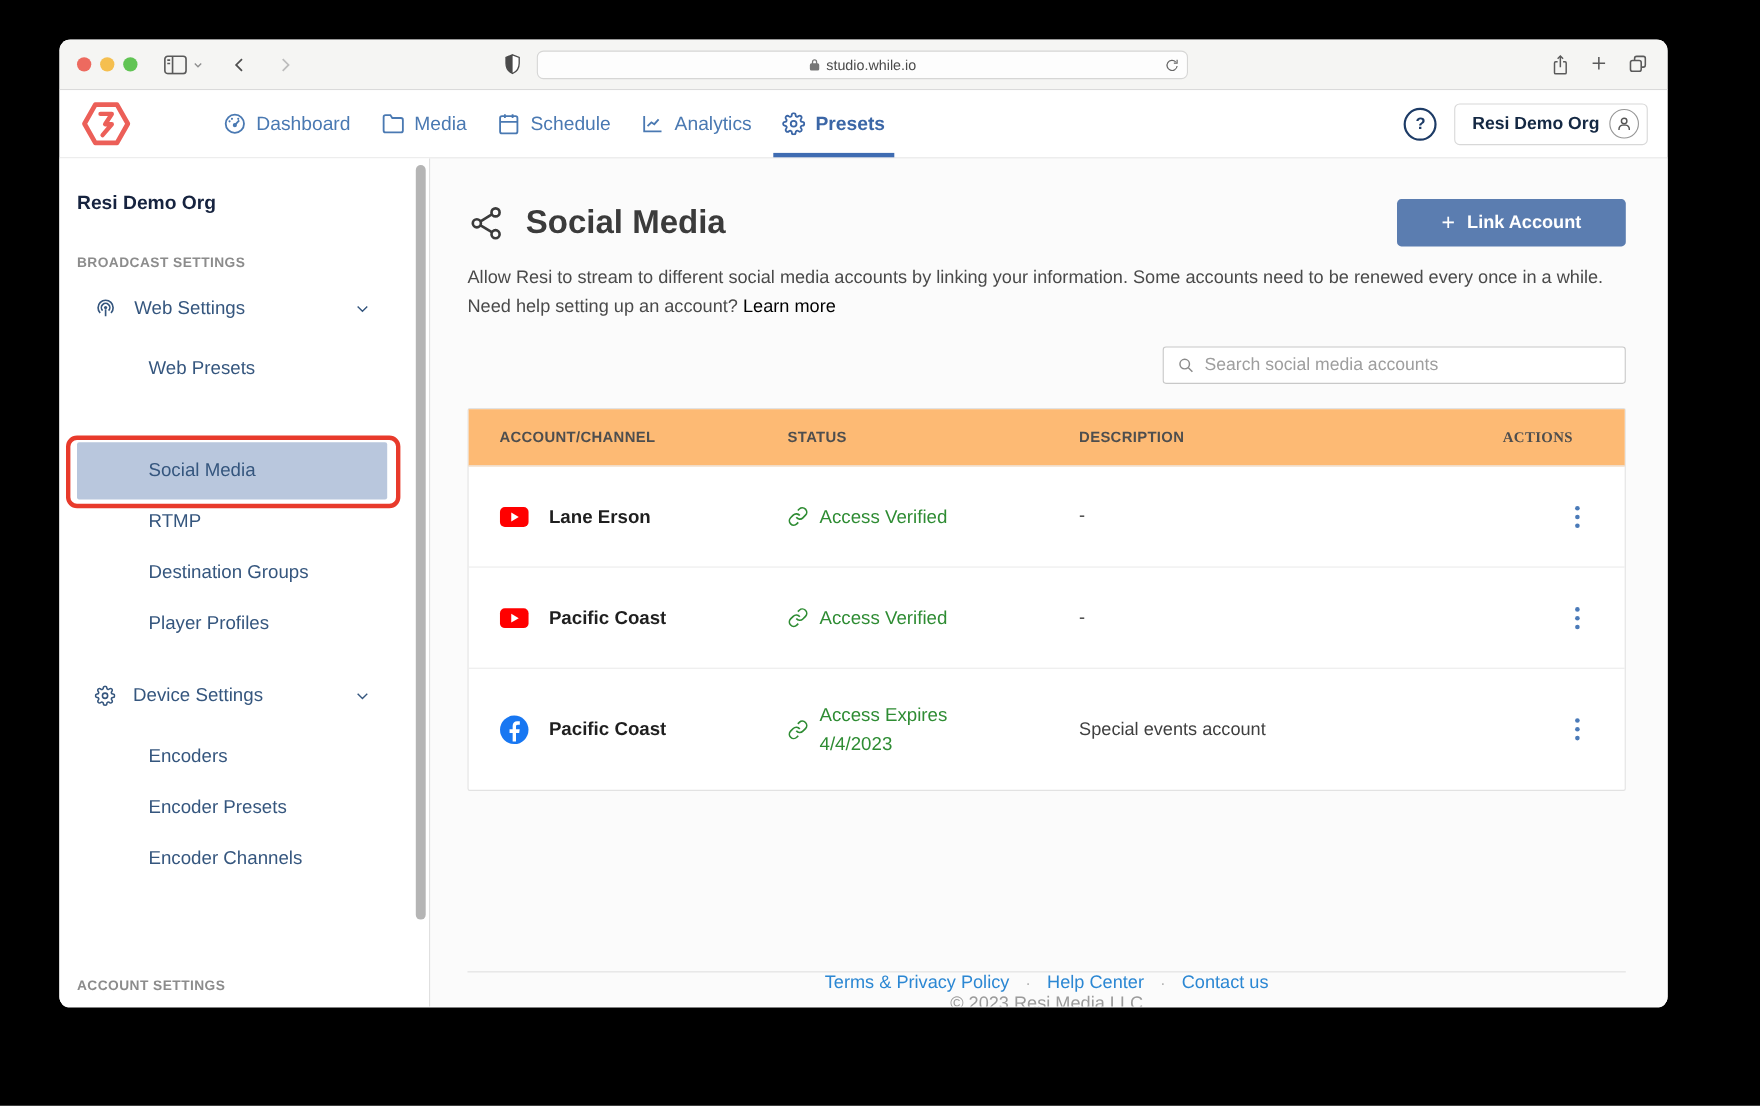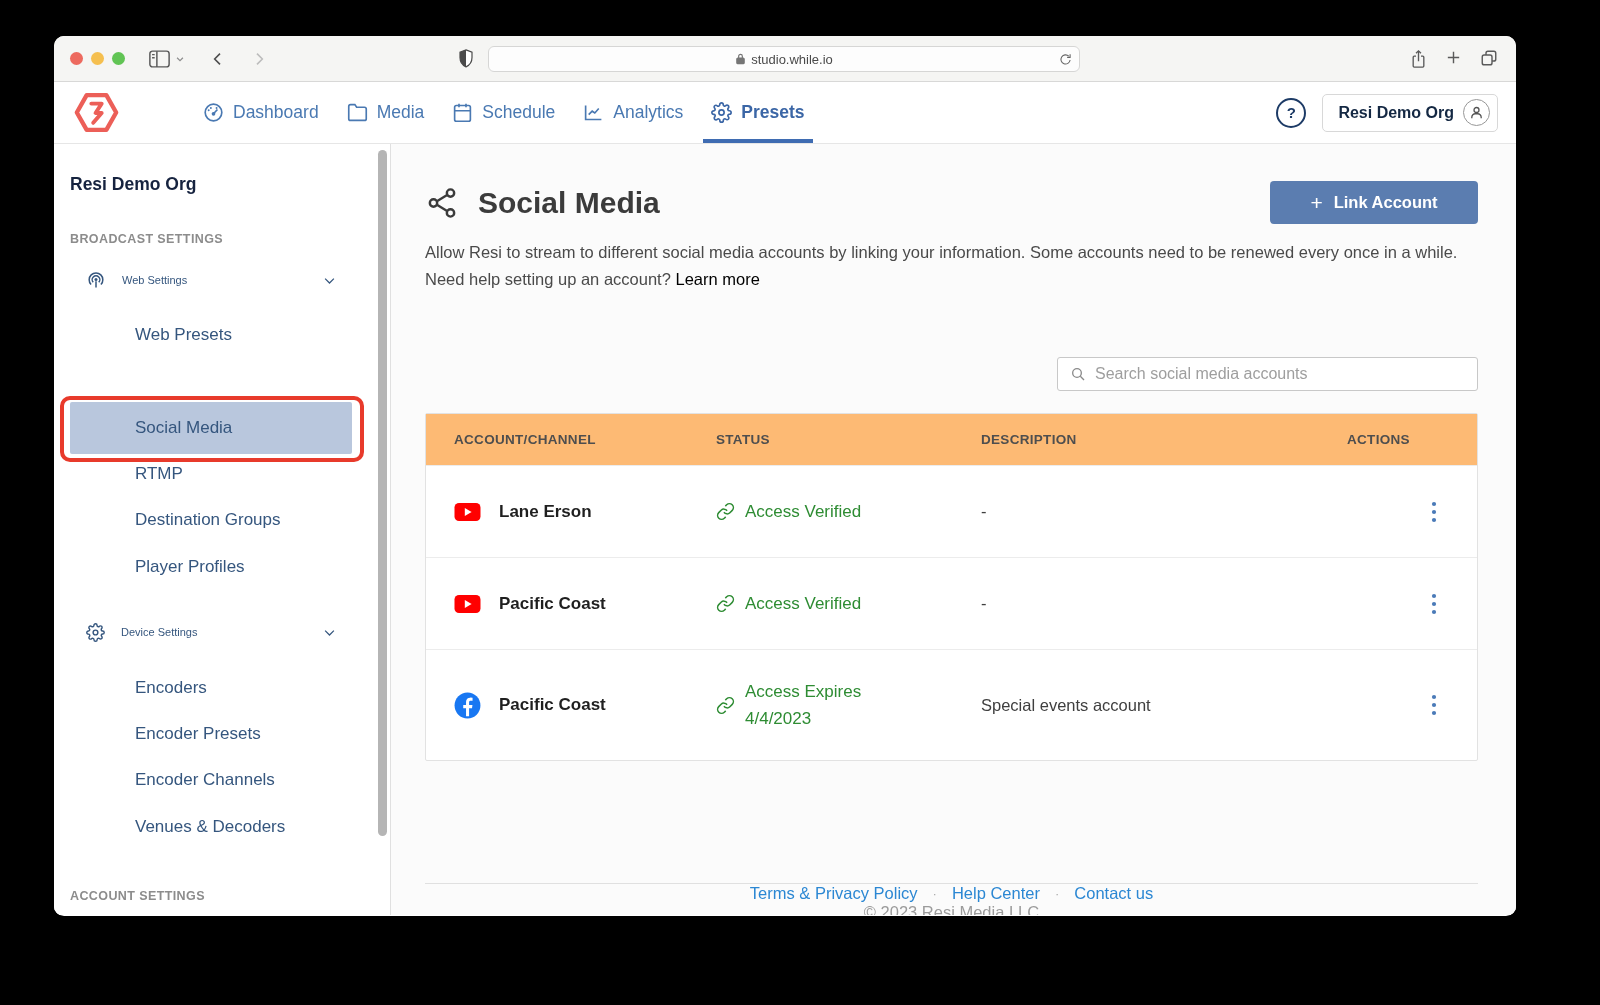--- a/index.html
+++ b/index.html
@@ -43,21 +43,21 @@
 
   
   .appbody { display:flex; height:771px; background:#fff; }
   .sidebar { position:relative; width:337px; border-right:1px solid #e0e0e0; background:#fff; flex:none; }
   .side-org { position:absolute; left:16px; top:30px; font-size:17.5px; font-weight:700; color:#16233f; }
   .side-section { position:absolute; left:16px; font-size:12.5px; font-weight:700; color:#8c8c8c; letter-spacing:.4px; }
   .sec1 { top:88px; } .sec2 { top:745px; }
   .side-parent { position:absolute; left:0; width:322px; height:36px; display:flex; align-items:center; cursor:pointer; }
   .sp-web { top:118px; } .sp-dev { top:470px; }
   .side-parent .p-icon { margin-left:32px; color:#35567e; }
-  .side-parent .p-label { margin-left:16px; font-size:11px; color:#35567e; }
+  .side-parent .p-label { margin-left:16px; font-size:17px; color:#35567e; }
   .side-parent .p-chev { position:absolute; left:268px; color:#35567e; }
   .side-item { position:absolute; left:16px; width:282px; height:46px; display:flex; align-items:center;
                padding-left:65px; font-size:17px; color:#35567e; border-radius:2px; cursor:pointer; }
   .it-wp{top:168px;} .it-wc{top:214px;} .it-rtmp{top:307px;} .it-dg{top:353px;} .it-pp{top:400px;}
   .it-enc{top:521px;} .it-ep{top:567px;} .it-ec{top:613px;} .it-vd{top:660px;}
   .side-item.active { top:258px; height:52px; background:#b9c7dd; }
   .annotation { position:absolute; left:6px; top:252px; width:304px; height:66px;
                 border:4px solid #e83a2b; border-radius:10px; pointer-events:none; }
   .side-scroll { position:absolute; right:3px; top:6px; width:9px; height:686px; border-radius:5px; background:#b5b5b5; }
 
@@ -67,31 +67,31 @@
   .title-left { display:flex; align-items:center; gap:19px; }
   .page-title { font-size:30px; font-weight:700; color:#3b3b3b; }
   .link-btn { width:208px; height:43px; background:#5b7db0; border:none; border-radius:4px; color:#fff;
               font-size:16.5px; font-weight:600; display:flex; align-items:center; justify-content:center; gap:11px;
               font-family:inherit; cursor:pointer; }
   .link-btn .plus { font-size:21px; font-weight:400; line-height:1; }
   .desc { margin-top:15px; max-width:1056px; font-size:16.5px; line-height:26.5px; color:#4a4a4a; }
   .learn-more { color:#000000; cursor:pointer; }
   .search-row { margin-top:23px; display:flex; justify-content:flex-end; }
   .search-box { width:421px; height:34px; background:#fff; border:1px solid #c8c8c8; border-radius:3px;
-                display:flex; align-items:center;margin-top:42px; }
+                display:flex; align-items:center; }
   .search-box svg { margin:0 9px 0 12px; }
   .search-box input { flex:1; border:none; outline:none; background:transparent; font-size:16px; color:#444;
                       font-family:inherit; }
   .search-box input::placeholder { color:#9e9e9e; }
 
   .table-card { margin-top:22px; background:#fff; border:1px solid #e2e2e2; border-radius:2px; }
   .thead { display:flex; align-items:center; height:52px; background:#fdba74; border-bottom:1px solid #ececec;
            font-size:13.5px; font-weight:600; color:#4e4e4e; letter-spacing:.3px; }
   .col1 { width:290px; padding-left:28px; } .col2 { width:265px; } .col3 { flex:1; }
-  .col4 { width:130px; text-align:left; padding-right:28px; }
+  .col4 { width:130px; text-align:center; padding-right:28px;font-family:Liberation Serif, serif; }
   .trow { display:flex; align-items:center; border-bottom:1px solid #ececec; }
   .trow:last-child { border-bottom:none; }
   .rh-92 { min-height:92px; } .rh-110 { min-height:110px; }
   .cell-name { display:flex; align-items:center; gap:18px; }
   .acct-name { font-size:17px; font-weight:700; color:#1f1f1f; }
   .cell-status { display:flex; align-items:center; gap:10px; }
   .status-text { font-size:17px; color:#2e8c33; max-width:170px; line-height:1.6; }
   .cell-desc { font-size:16.5px; color:#3f3f3f; }
   .cell-actions { display:flex; justify-content:flex-end; padding-right:40px; }
   .kebab { cursor:pointer; }
@@ -287,21 +287,20 @@
         <span class="p-chev">
           <svg width="15" height="15" viewBox="0 0 24 24" fill="none" stroke="#35567e" stroke-width="2">
               <polyline points="5,9 12,16 19,9"></polyline>
             </svg>
         </span>
       </div>
 
       <div class="side-item it-enc">Encoders</div>
       <div class="side-item it-ep">Encoder Presets</div>
       <div class="side-item it-ec">Encoder Channels</div>
-      <div class="side-item it-vd">Venues &amp; Decoders</div>
 
       <div class="side-section sec2">ACCOUNT SETTINGS</div>
       <div class="side-scroll"></div>
     </div>
 
     <div class="main">
       <div class="title-row">
         <div class="title-left">
           <svg width="34" height="34" viewBox="0 0 24 24" fill="none" stroke="#3b3b3b" stroke-width="1.7">
               <circle cx="18" cy="5" r="2.6"></circle>

